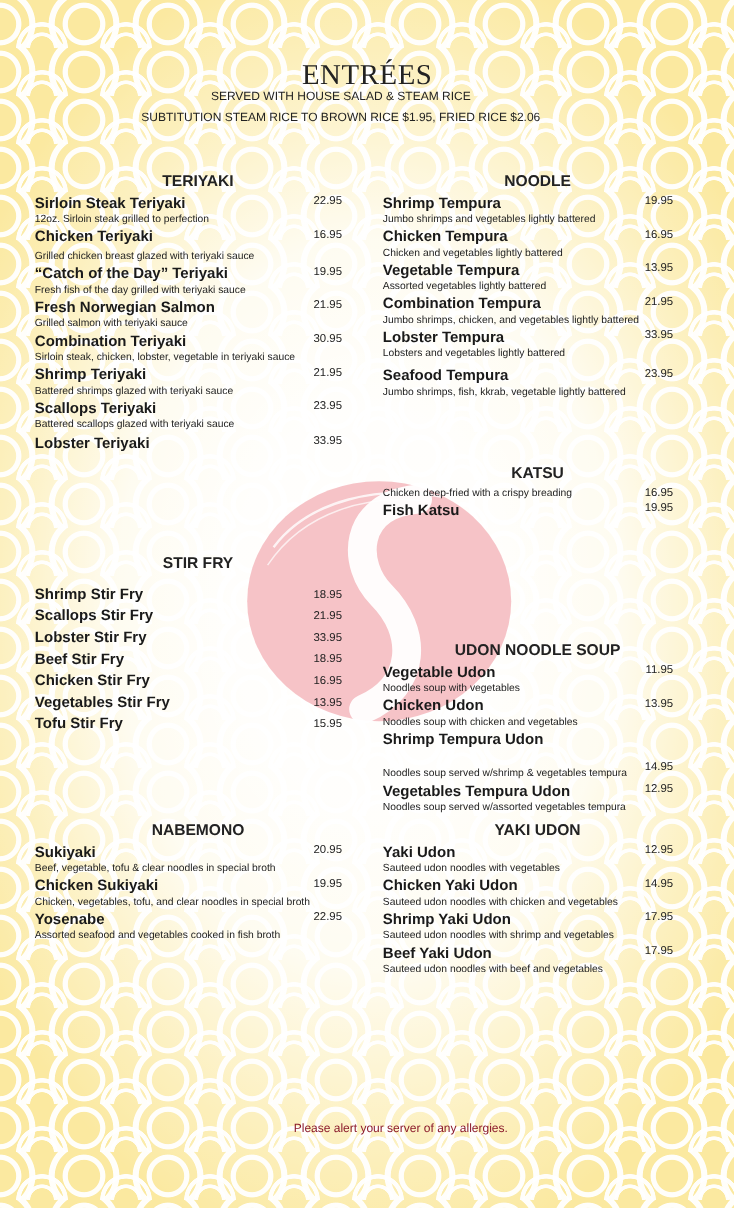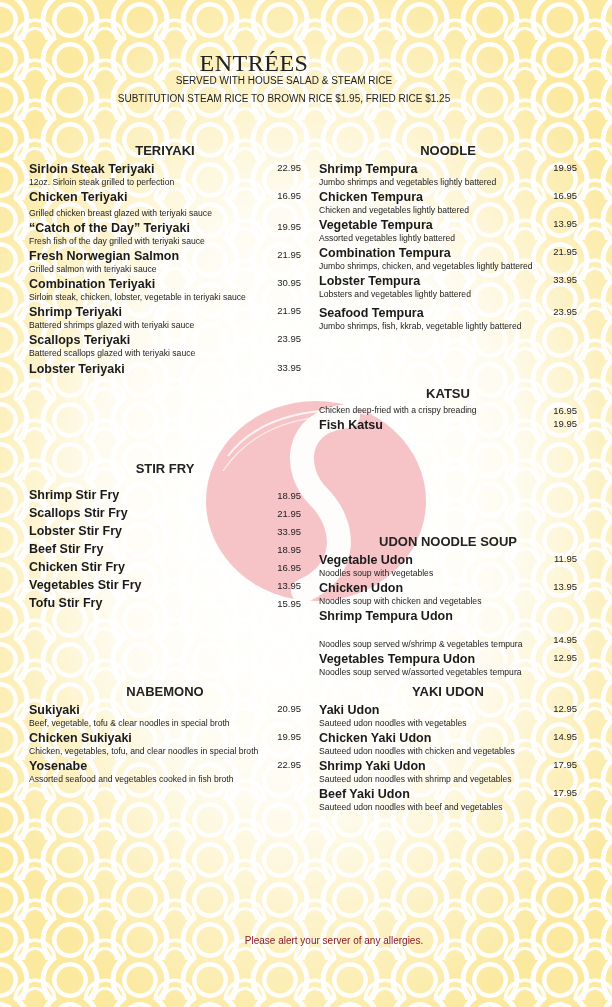--- a/index.html
+++ b/index.html
@@ -20,37 +20,37 @@
   .fade {
     position:absolute; inset:0; z-index:1;
     background: radial-gradient(ellipse 62% 55% at 50% 50%, rgba(255,255,255,0.97) 30%, rgba(255,255,255,0.85) 55%, rgba(255,255,255,0.35) 80%, rgba(255,255,255,0) 100%);
   }
   .enso {
     position:absolute; z-index:2; left:198px; top:396px; width:236px; height:210px;
   }
   .content { position:absolute; inset:0; z-index:3; }
 
   .title {
-    position:absolute; top:50px; left:0; width:508px; text-align:center;
+    position:absolute; top:50px; left:0; width:612px; text-align:center;
     font-family:"Liberation Serif", serif; font-size:24px; letter-spacing:0.5px; color:#222;
   }
   .sub1, .sub2 {
     position:absolute; left:0; width:568px; text-align:center; font-size:10px; color:#222;
   }
   .sub1 { top:75px; }
   .sub2 { top:93px; }
 
   .section { position:absolute; }
   .sec-title {
     text-align:center; font-weight:bold; font-size:13px; color:#222; margin-bottom:4px;
   }
   .item { position:relative; margin-bottom:2px; }
   .item-name { font-weight:bold; font-size:12.5px; line-height:15px; color:#1a1a1a; display:block; padding-right:40px; }
   .item-desc { font-size:8.6px; line-height:11px; color:#222; display:block; padding-right:40px; }
-  .item-price { position:absolute; right:0; top:0; font-size:9.5px; color:#222;margin-left:44px; }
+  .item-price { position:absolute; right:16px; top:0; font-size:9.5px; color:#222;margin-left:44px; }
 
   .left { left:29px; width:272px; }
   .right { left:319px; width:258px; }
 
   .stir .item { margin-bottom:3px; }
   .stir .item-price { top:2px; }
 
   .footer {
     position:absolute; top:935px; left:0; width:612px; text-align:center;
     font-size:10px; color:#8b1a2b;margin-left:28px;
@@ -65,21 +65,21 @@
 <svg class="enso" viewBox="0 0 236 210">
   <ellipse cx="118" cy="105" rx="110" ry="100" fill="#f4b9bd" opacity="0.85"></ellipse>
   <path d="M150 20 C 95 25, 95 75, 120 100 C 150 130, 150 175, 105 195" stroke="#fff" stroke-width="24" fill="none" stroke-linecap="round" opacity="0.95"></path>
   <path d="M30 60 C 60 20, 120 8, 170 18" stroke="#fff" stroke-width="2" fill="none" opacity="0.8"></path>
   <path d="M25 75 C 55 30, 110 15, 160 22" stroke="#fff" stroke-width="1.2" fill="none" opacity="0.7"></path>
 </svg>
 
 <div class="content">
   <div class="title">ENTRÉES</div>
   <div class="sub1">SERVED WITH HOUSE SALAD &amp; STEAM RICE</div>
-  <div class="sub2">SUBTITUTION STEAM RICE TO BROWN RICE $1.95, FRIED RICE $1.25</div>
+  <div class="sub2">SUBTITUTION STEAM RICE TO BROWN RICE $1.95, FRIED RICE $2.06</div>
 
   <div class="section left" style="top:143px;">
     <div class="sec-title">TERIYAKI</div>
     <div class="item">
       <span class="item-name">Sirloin Steak Teriyaki</span>
       <span class="item-desc">12oz. Sirloin steak grilled to perfection</span>
       <span class="item-price">22.95</span>
     </div>
     <div class="item">
       <span class="item-name">Chicken Teriyaki</span>

